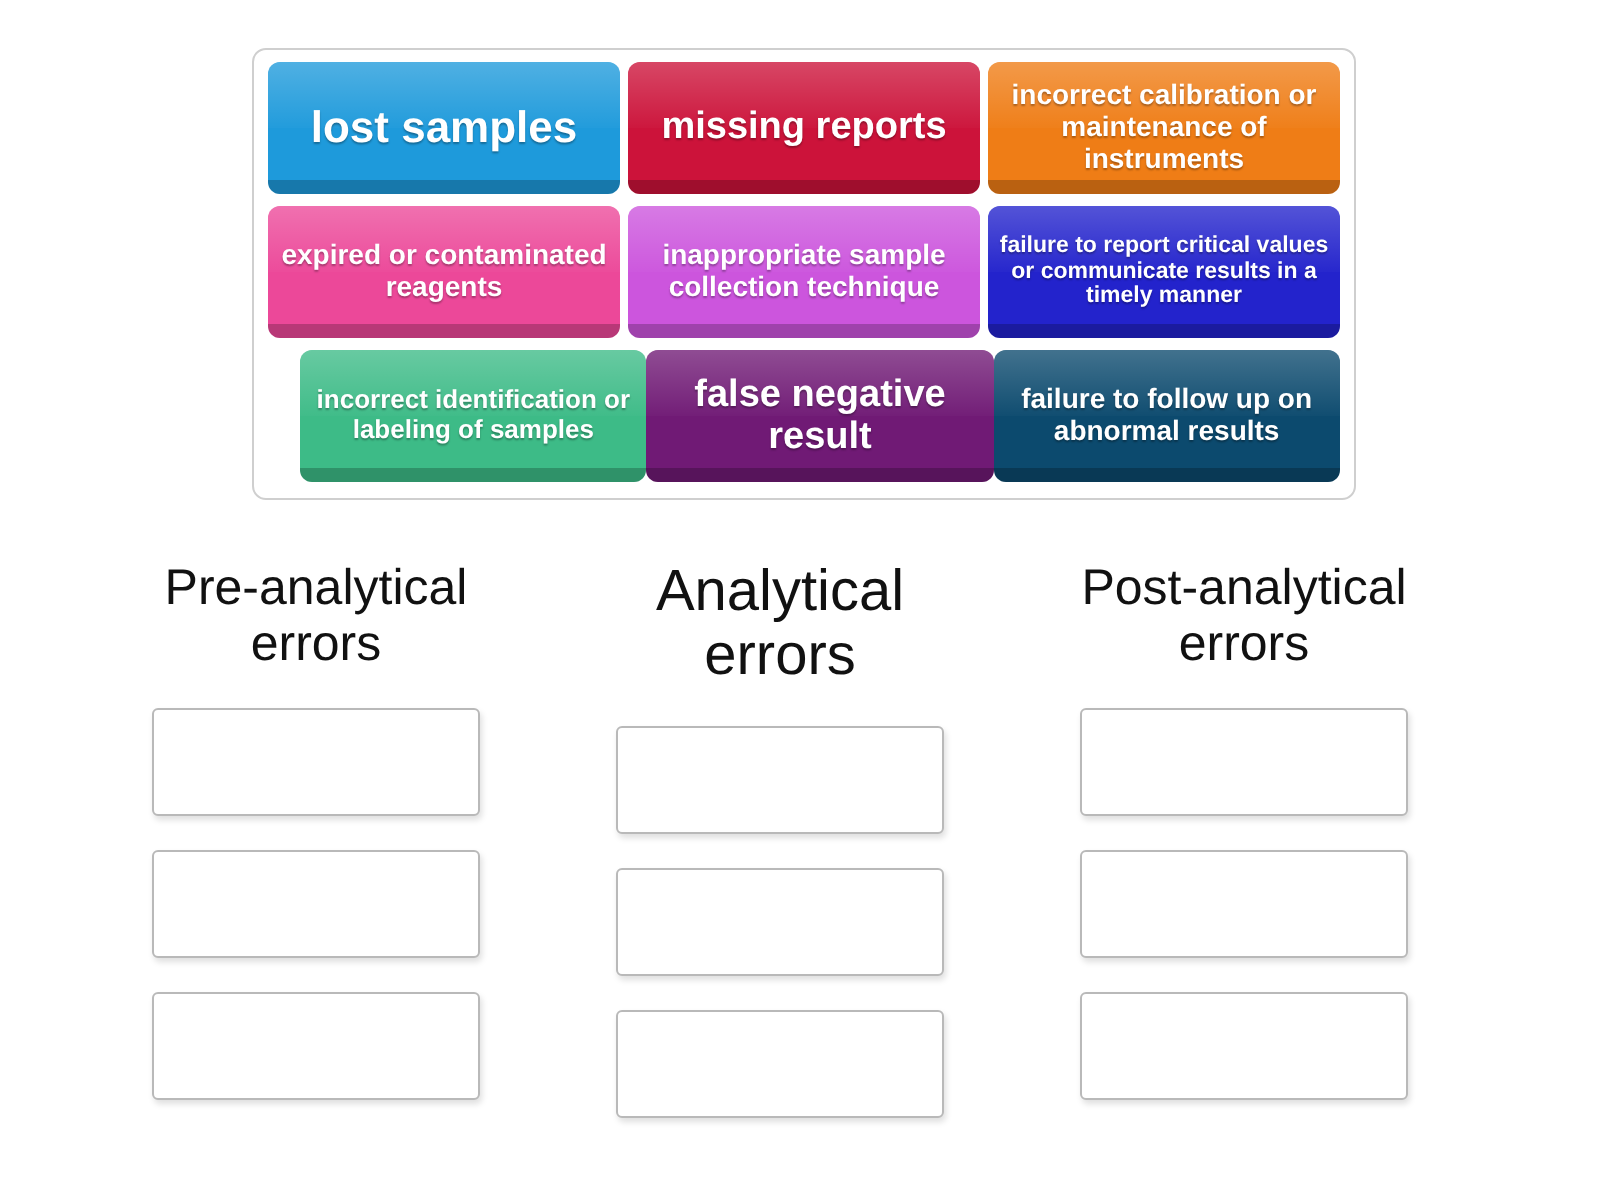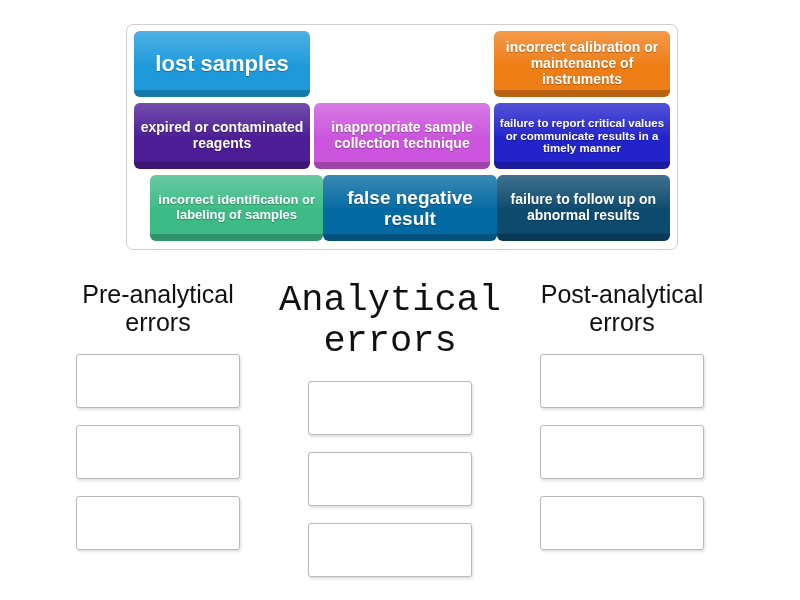--- a/index.html
+++ b/index.html
@@ -104,21 +104,21 @@
   }
   .cat-title {
     text-align: center;
     color: #111111;
     line-height: 1.12;
     font-weight: normal;
     margin: 0 0 18px 0;
     white-space: pre-line;
   }
   .cat-title.size-normal { font-size: 25px; }
-  .cat-title.size-big    { font-size: 37px; font-family: Liberation Mono, monospace; }
+  .cat-title.size-big    { font-size: 29px; }
 
   .dropzone {
     width: 164px;
     height: 54px;
     box-sizing: border-box;
     border: 1px solid #b9b9b9;
     border-radius: 3px;
     background: #ffffff;
     box-shadow: 1px 2px 3px rgba(0,0,0,0.13);
     margin-bottom: 17px;
@@ -127,29 +127,33 @@
 </style>
 </head>
 <body style="background: rgb(255, 255, 255);">
 
 <div id="tile-pool" style="border-color: rgb(207, 207, 207);">
 
   <div class="pool-row">
     <div class="tile t-xl" style="background: rgb(30, 154, 219);">
       <span>lost samples</span>
     </div>
+    <div class="tile t-lg" style="background: rgb(204, 19, 58);">
+      <span>missing
+reports</span>
+    </div>
     <div class="tile t-md" style="background: rgb(239, 125, 22); text-align: center;">
       <span>incorrect calibration
 or maintenance
 of instruments</span>
     </div>
   </div>
 
   <div class="pool-row">
-    <div class="tile t-md" style="background: #4c1d95;">
+    <div class="tile t-md" style="background: #ec4899;">
       <span>expired or
 contaminated
 reagents</span>
     </div>
     <div class="tile t-md" style="background: rgb(204, 85, 221);">
       <span>inappropriate
 sample collection
 technique</span>
     </div>
     <div class="tile t-xs" style="background: rgb(35, 35, 204);">
@@ -158,21 +162,21 @@
 results in a timely manner</span>
     </div>
   </div>
 
   <div class="pool-row">
     <div class="tile t-sm" style="background: rgb(61, 187, 135);">
       <span>incorrect
 identification or
 labeling of samples</span>
     </div>
-    <div class="tile t-lg" style="background: #0369a1; text-align: center;">
+    <div class="tile t-lg" style="background: #701a75; text-align: center;">
       <span>false negative
 result</span>
     </div>
     <div class="tile t-md" style="background: #0c4a6e;">
       <span>failure to follow up
 on abnormal results</span>
     </div>
   </div>
 
 </div>

